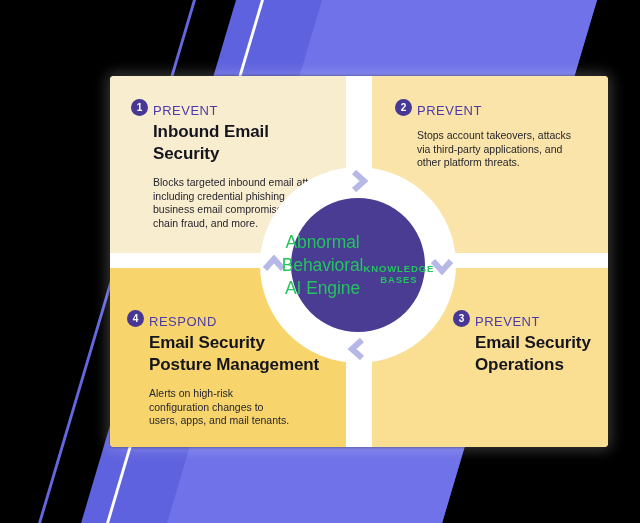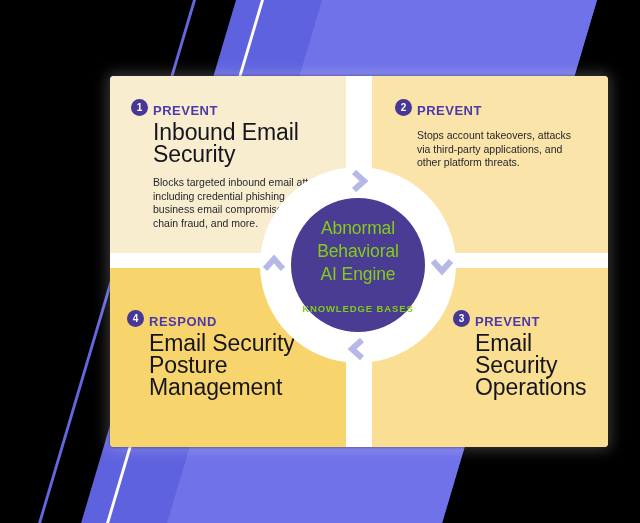--- a/index.html
+++ b/index.html
@@ -30,35 +30,35 @@
   .quad{box-sizing:border-box;}
   .q-prevent{grid-column:1;grid-row:1;padding:21px 8px 0 21px;background:var(--quadrant-prevent,#F9EDD0);}
   .q-detect {grid-column:3;grid-row:1;padding:21px 4px 0 23px;background:var(--quadrant-detect,#FAE4A9);}
   .q-predict{grid-column:1;grid-row:3;padding:40px 8px 0 17px;background:var(--quadrant-predict,#F7D46C);}
   .q-respond{grid-column:3;grid-row:3;padding:40px 4px 0 81px;background:var(--quadrant-respond,#FADE92);}
   .q-head{display:flex;align-items:center;gap:5px;}
   .badge{
     width:17px;height:17px;border-radius:50%;background:var(--badge,#473896);
     color:#fff;font-size:10px;font-weight:700;line-height:17px;text-align:center;flex:0 0 auto;
   }
-  .q-label{color:var(--accent,#4C3AAC);font-size:13px;font-weight:700;letter-spacing:0.5px;margin-top:6px;}
+  .q-label{color:var(--accent,#4C3AAC);font-size:13px;font-weight:400;letter-spacing:0.5px;margin-top:6px;}
   .q-title{
     margin:3px 0 0 22px;color:var(--title-text,#15151E);
-    font-size:23px;line-height:22px;font-weight:400;letter-spacing:-0.1px;white-space:pre-line;
+    font-size:17px;line-height:22px;font-weight:700;letter-spacing:-0.1px;white-space:pre-line;
   }
   .q-body{
     margin:11px 0 0 22px;color:var(--body-text,#26262E);
     font-size:10.5px;line-height:13.5px;white-space:pre-line;
   }
   
   .ring{position:absolute;left:150px;top:91px;width:196px;height:196px;border-radius:50%;background:var(--ring,#fff);}
   .center-circle{
     position:absolute;left:181px;top:122px;width:134px;height:134px;border-radius:50%;
-    background:var(--circle,#4A3B93);display:flex;flex-direction:column;align-items:center;justify-content:center;
-    text-align:center;color:#84cc16;
+    background:var(--circle,#4A3B93);display:flex;flex-direction:row;align-items:center;justify-content:center;
+    text-align:center;color:#22c55e;
   }
   .center-title{font-size:17.5px;line-height:23px;white-space:pre-line;letter-spacing:-0.1px;}
   .center-subtitle{margin-top:17px;font-size:9.5px;font-weight:700;letter-spacing:0.9px;}
   .chev{position:absolute;width:24px;height:24px;}
   .chev svg{display:block;width:24px;height:24px;}
   .chev-top{left:236px;top:93px;}
   .chev-right{left:320px;top:177px;transform:rotate(90deg);}
   .chev-bottom{left:236px;top:261px;transform:rotate(180deg);}
   .chev-left{left:152px;top:177px;transform:rotate(270deg);}
 </style>
@@ -99,20 +99,23 @@
 other platform threats.</div>
       </div>
 
       <div class="quad q-predict">
         <div class="q-head">
           <span class="badge">4</span>
           <span class="q-label">RESPOND</span>
         </div>
         <div class="q-title">Email Security
 Posture Management</div>
+        <div class="q-body">Alerts on high-risk
+configuration changes to
+users, apps, and mail tenants.</div>
       </div>
 
       <div class="quad q-respond">
         <div class="q-head">
           <span class="badge">3</span>
           <span class="q-label">PREVENT</span>
         </div>
         <div class="q-title">Email Security
 Operations</div>
       </div>

